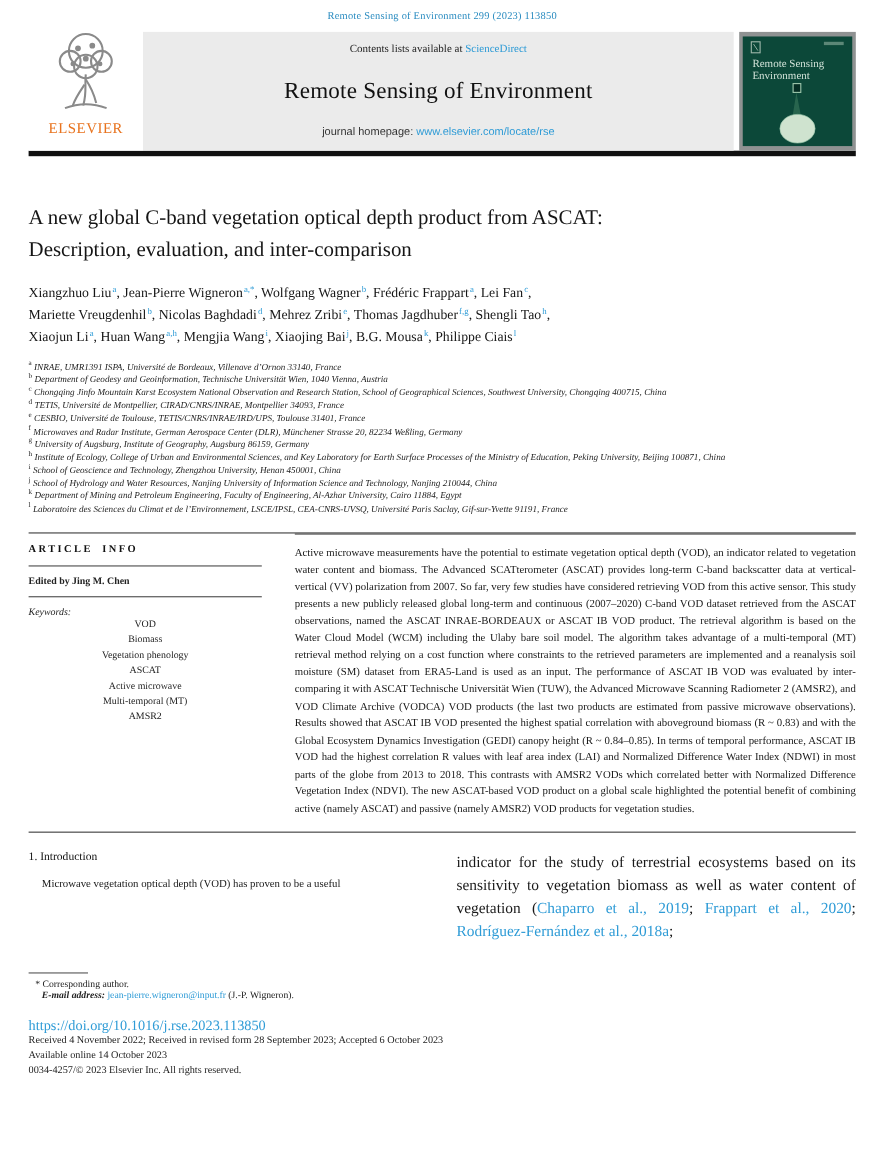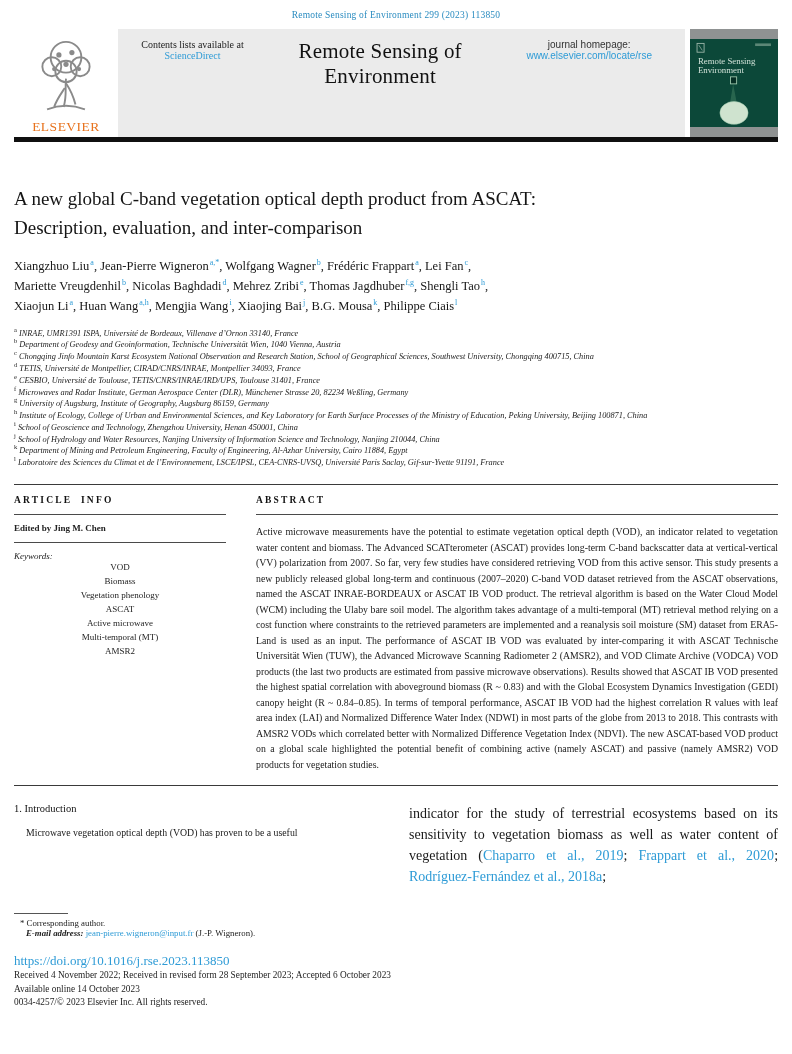--- a/index.html
+++ b/index.html
@@ -1,33 +1,33 @@
 <!DOCTYPE html>
 <html><head>
 <meta charset="utf-8">
 <style>
   html,body{margin:0;padding:0;}
   body{
     width:792px;height:1054px;overflow:hidden;background:#ffffff;
     font-family:"Liberation Serif", serif;color:#1c1c1c;position:relative;
   }
-  .page{padding:0 14px;}
+  .page{padding:0 14px;margin-left:12px;}
   a,.link{color:#2e9bd6;text-decoration:none;cursor:pointer;}
   .top-ref{
     text-align:center;padding-top:10px;font-size:9.5px;color:#2b8cc0;letter-spacing:.2px;
   }
   
   .banner{display:flex;margin-top:9px;height:108px;}
-  .logo-col{width:104px;background:#fff;display:flex;flex-direction:column;align-items:center;justify-content:flex-end;padding-bottom:2px;}
+  .logo-col{width:104px;background:#fff;display:flex;flex-direction:column;align-items:center;justify-content:flex-end;padding-bottom:12px;}
   .elsevier-word{font-size:13.5px;color:#e8731e;letter-spacing:.5px;font-weight:400;margin-top:1px;}
-  .banner-center{flex:1;background:#ebebeb;display:flex;flex-direction:row;justify-content:space-between;text-align:center;padding:10px 6px 11px 6px;}
+  .banner-center{flex:1;background:#ebebeb;display:flex;flex-direction:column;justify-content:space-between;text-align:center;padding:10px 6px 11px 6px;}
   .contents-line{font-size:10px;color:#222;}
   .journal-name{font-size:21px;color:#111;letter-spacing:.2px;}
   .homepage-line{font-family:"Liberation Sans", sans-serif;font-size:10px;color:#333;}
-  .cover-col{width:88px;margin-left:5px;background:#8f9292;display:flex;align-items:center;justify-content:center;}
+  .cover-col{width:106px;margin-left:5px;background:#8f9292;display:flex;align-items:center;justify-content:center;}
   .black-bar{height:5px;background:#101010;margin-top:0px;}
   
   .title{margin-top:42px;font-size:19px;line-height:1.55;color:#151515;}
   .authors{margin-top:13px;font-size:12.5px;line-height:1.62;color:#161616;}
   .authors sup{color:#2e9bd6;font-size:8px;margin-left:1px;}
   .affils{margin-top:11px;}
   .affil{font-size:8.3px;line-height:1.42;color:#222;}
   .affil sup{font-style:normal;font-size:6.5px;}
   .affil span{font-style:italic;}
   .rule-full{border:none;border-top:1px solid #3a3a3a;margin:0;}
@@ -148,21 +148,20 @@
           <div class="kw">VOD</div>
           <div class="kw">Biomass</div>
           <div class="kw">Vegetation phenology</div>
           <div class="kw">ASCAT</div>
           <div class="kw">Active microwave</div>
           <div class="kw">Multi-temporal (MT)</div>
           <div class="kw">AMSR2</div>
         </div>
     </div>
     <div>
-      <div class="col-head">ABSTRACT</div>
       <hr class="rule-col">
       <div class="abstract-text">Active microwave measurements have the potential to estimate vegetation optical depth (VOD), an indicator related to vegetation water content and biomass. The Advanced SCATterometer (ASCAT) provides long-term C-band backscatter data at vertical-vertical (VV) polarization from 2007. So far, very few studies have considered retrieving VOD from this active sensor. This study presents a new publicly released global long-term and continuous (2007–2020) C-band VOD dataset retrieved from the ASCAT observations, named the ASCAT INRAE-BORDEAUX or ASCAT IB VOD product. The retrieval algorithm is based on the Water Cloud Model (WCM) including the Ulaby bare soil model. The algorithm takes advantage of a multi-temporal (MT) retrieval method relying on a cost function where constraints to the retrieved parameters are implemented and a reanalysis soil moisture (SM) dataset from ERA5-Land is used as an input. The performance of ASCAT IB VOD was evaluated by inter-comparing it with ASCAT Technische Universität Wien (TUW), the Advanced Microwave Scanning Radiometer 2 (AMSR2), and VOD Climate Archive (VODCA) VOD products (the last two products are estimated from passive microwave observations). Results showed that ASCAT IB VOD presented the highest spatial correlation with aboveground biomass (R ~ 0.83) and with the Global Ecosystem Dynamics Investigation (GEDI) canopy height (R ~ 0.84–0.85). In terms of temporal performance, ASCAT IB VOD had the highest correlation R values with leaf area index (LAI) and Normalized Difference Water Index (NDWI) in most parts of the globe from 2013 to 2018. This contrasts with AMSR2 VODs which correlated better with Normalized Difference Vegetation Index (NDVI). The new ASCAT-based VOD product on a global scale highlighted the potential benefit of combining active (namely ASCAT) and passive (namely AMSR2) VOD products for vegetation studies.</div>
     </div>
   </div>
 
   <hr class="rule-full grid-bottom-rule">
 
   <div class="body-grid">
     <div>
       <div class="intro-head">1. Introduction</div>

